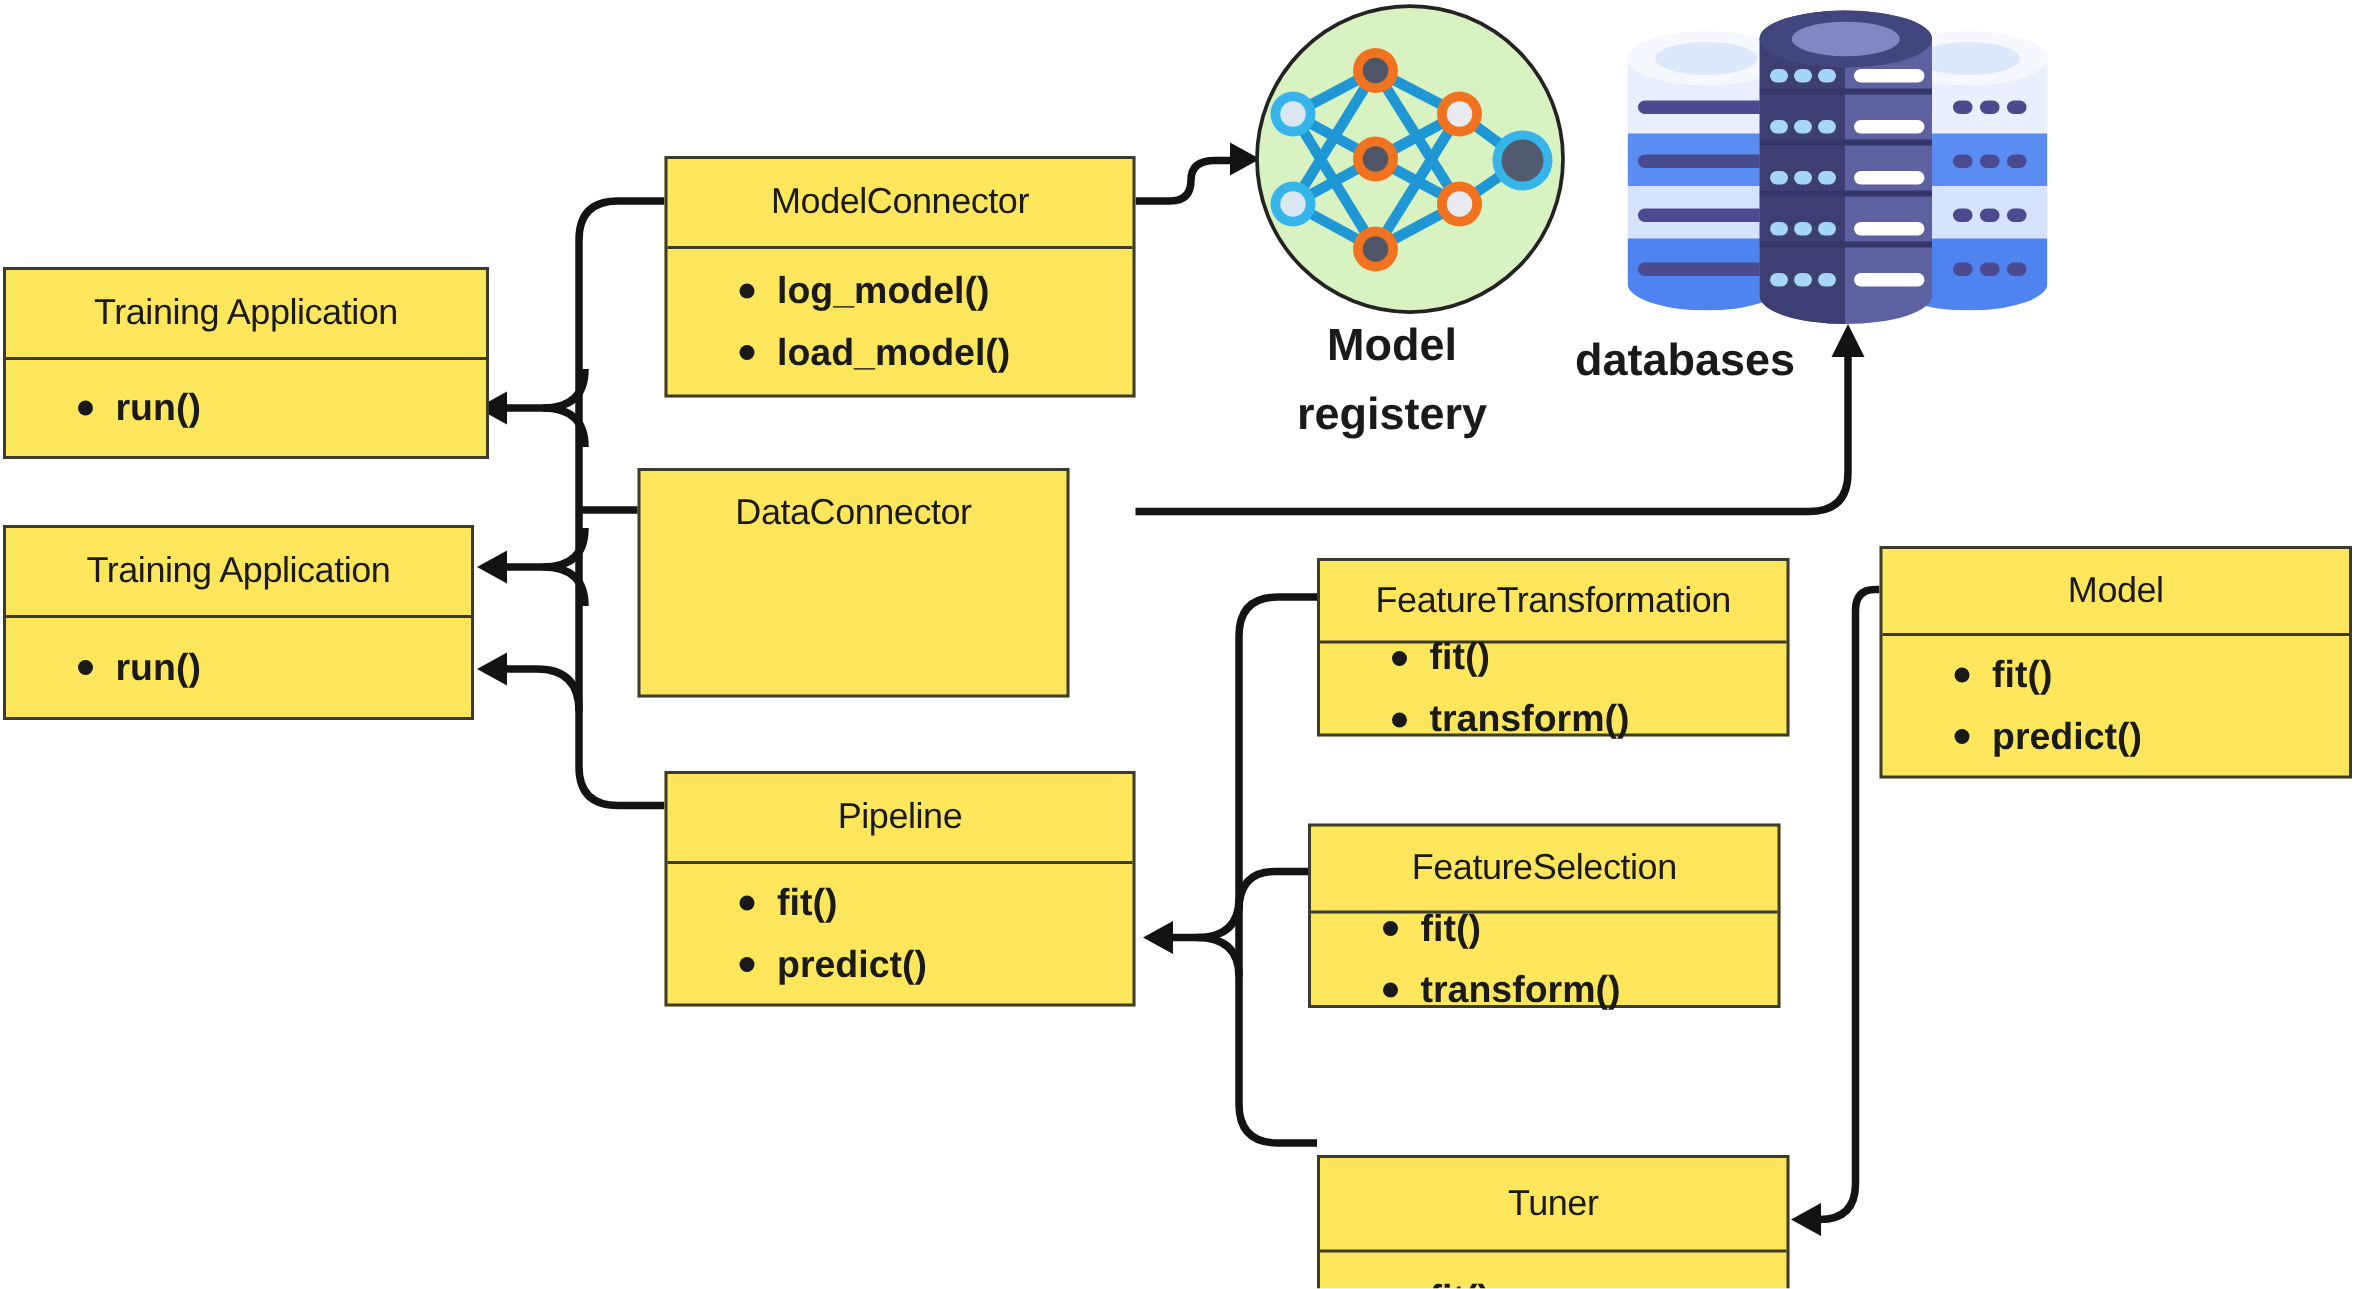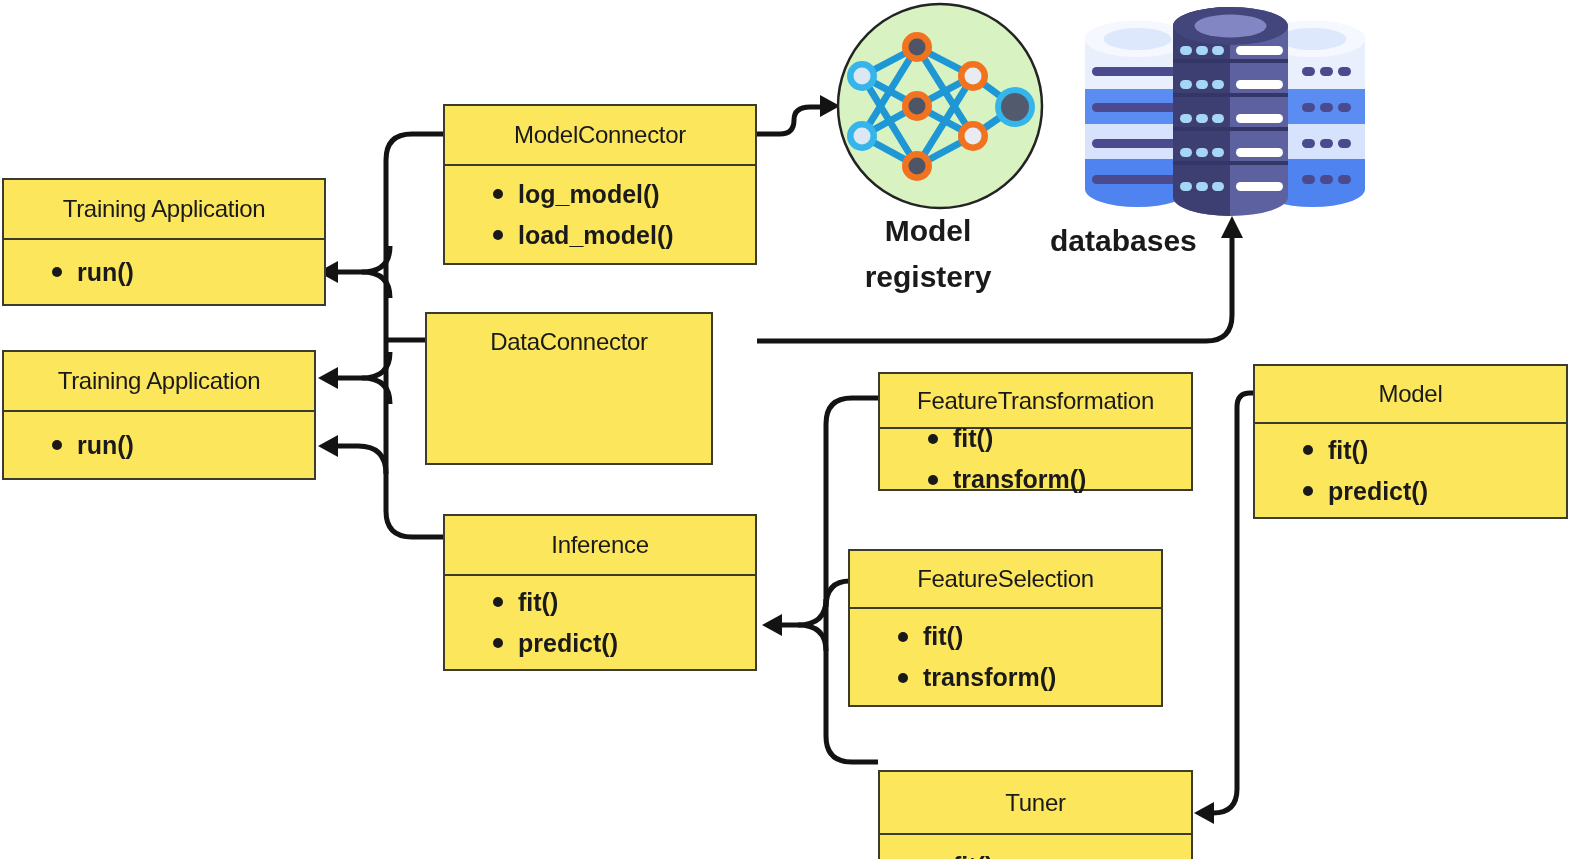--- a/index.html
+++ b/index.html
@@ -238,21 +238,21 @@
         <span>load_model()</span>
       </div>
     </div>
   </div>
 
   <div class="cbox" style="left:425px;top:312px;width:288px;height:153px;--th:56px">
     <div class="cbox-title" style="height:56px">DataConnector</div>
   </div>
 
   <div class="cbox" style="left:443px;top:514px;width:314px;height:157px;--th:58px">
-    <div class="cbox-title" style="height:58px">Inference</div>
+    <div class="cbox-title" style="height:58px">Pipeline</div>
     <div class="cbox-body">
       <div class="method">
         <span class="dot"></span>
         <span>fit()</span>
       </div>
       <div class="method">
         <span class="dot"></span>
         <span>predict()</span>
       </div>
     </div>
@@ -265,21 +265,21 @@
         <span class="dot"></span>
         <span>fit()</span>
       </div>
       <div class="method">
         <span class="dot"></span>
         <span>transform()</span>
       </div>
     </div>
   </div>
 
-  <div class="cbox" style="left:848px;top:549px;width:315px;height:158px;--th:56px">
+  <div class="cbox" style="left:872px;top:549px;width:315px;height:123px;--th:56px">
     <div class="cbox-title" style="height:56px">FeatureSelection</div>
     <div class="cbox-body">
       <div class="method">
         <span class="dot"></span>
         <span>fit()</span>
       </div>
       <div class="method">
         <span class="dot"></span>
         <span>transform()</span>
       </div>

